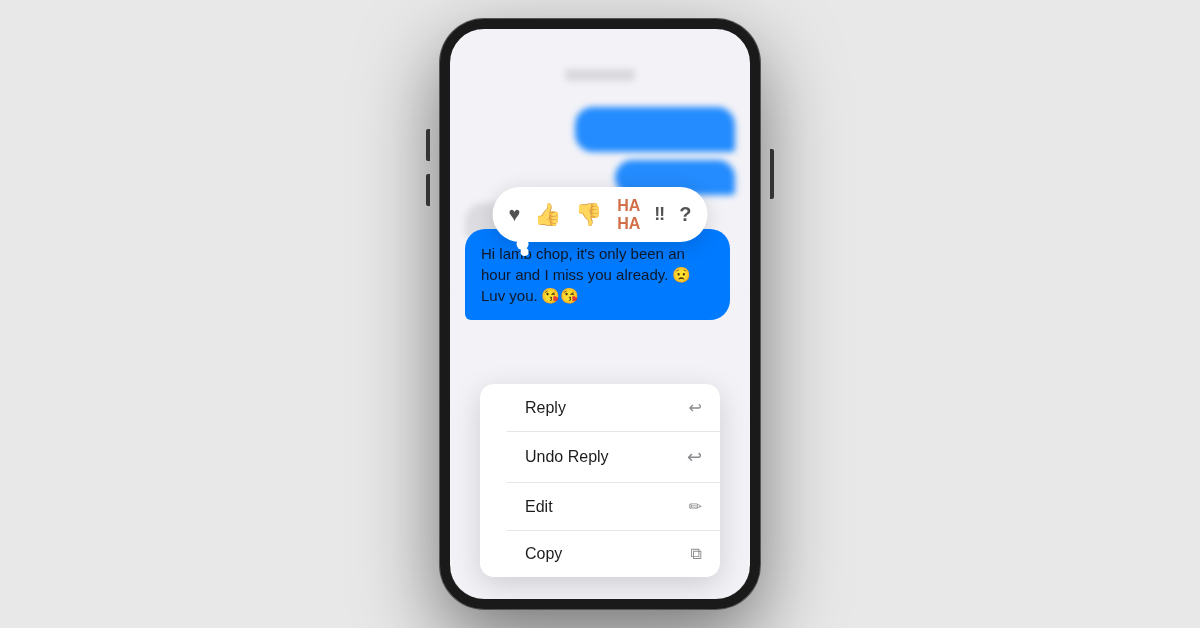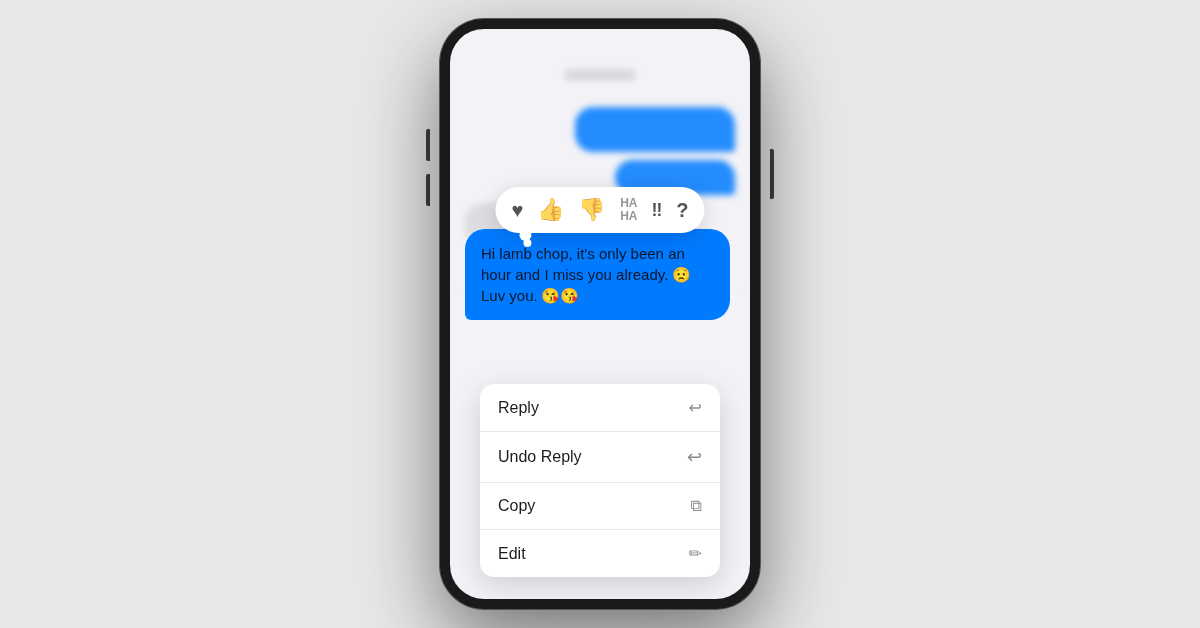--- a/index.html
+++ b/index.html
@@ -182,20 +182,21 @@
       position: absolute;
       top: 355px;
       left: 50%;
       transform: translateX(-50%);
       width: 240px;
       background: white;
       border-radius: 14px;
       overflow: hidden;
       box-shadow: 0 8px 30px rgba(0,0,0,0.15);
       z-index: 20;
+      padding-left: 27px;
     }
 
     .menu-item {
       display: flex;
       align-items: center;
       justify-content: space-between;
       padding: 14px 18px;
       border-bottom: 1px solid #e5e5ea;
       cursor: pointer;
     }
@@ -236,21 +237,21 @@
         <div class="bubble-blur-right-small"></div>
         <div style="margin-bottom:6px;">
           <div style="background:#c8c8cc;border-radius:18px 18px 18px 4px;height:35px;width:130px;opacity:0.5;"></div>
         </div>
       </div>
 
       <div class="reaction-bar">
         <span class="reaction-icon heart">♥</span>
         <span class="reaction-icon">👍</span>
         <span class="reaction-icon">👎</span>
-        <span class="reaction-icon" style="font-size:12px;font-weight:700;line-height:1.1;text-align:center;color:#737373;opacity:0.75;">HA<br>HA</span>
+        <span class="reaction-icon" style="font-size:16px;font-weight:700;line-height:1.1;text-align:center;color:#c2410c;opacity:0.75;">HA<br>HA</span>
         <span class="reaction-icon" style="font-weight:700;font-size:18px;color:#1a1a1a;">‼</span>
         <span class="reaction-icon" style="font-weight:600;font-size:20px;color:#1a1a1a;">?</span>
         <div class="reaction-tail"></div>
       </div>
 
       <div class="message-bubble">
         <span>Hi lamb chop, it's only been an hour and I miss you already. 😟 Luv you. 😘😘</span>
       </div>
 
       <div class="context-menu">
@@ -259,26 +260,26 @@
           <span class="menu-item-label">Reply</span>
           <span class="menu-item-icon">↩</span>
         </div>
 
         <div class="menu-item">
           <span class="menu-item-label">Undo Reply</span>
           <span class="menu-item-icon" style="font-size:18px;">↩</span>
         </div>
 
         <div class="menu-item">
+          <span class="menu-item-label">Edit</span>
+          <span class="menu-item-icon" style="font-size:16px;">✏</span>
+        </div>
+
+        <div class="menu-item">
           <span class="menu-item-label">Copy</span>
           <span class="menu-item-icon" style="font-size:16px;">⧉</span>
-        </div>
-
-        <div class="menu-item">
-          <span class="menu-item-label">Edit</span>
-          <span class="menu-item-icon" style="font-size:16px;">✏</span>
         </div>
 
       </div>
 
     </div>
   </div>
 </div>
 
 </body></html>

